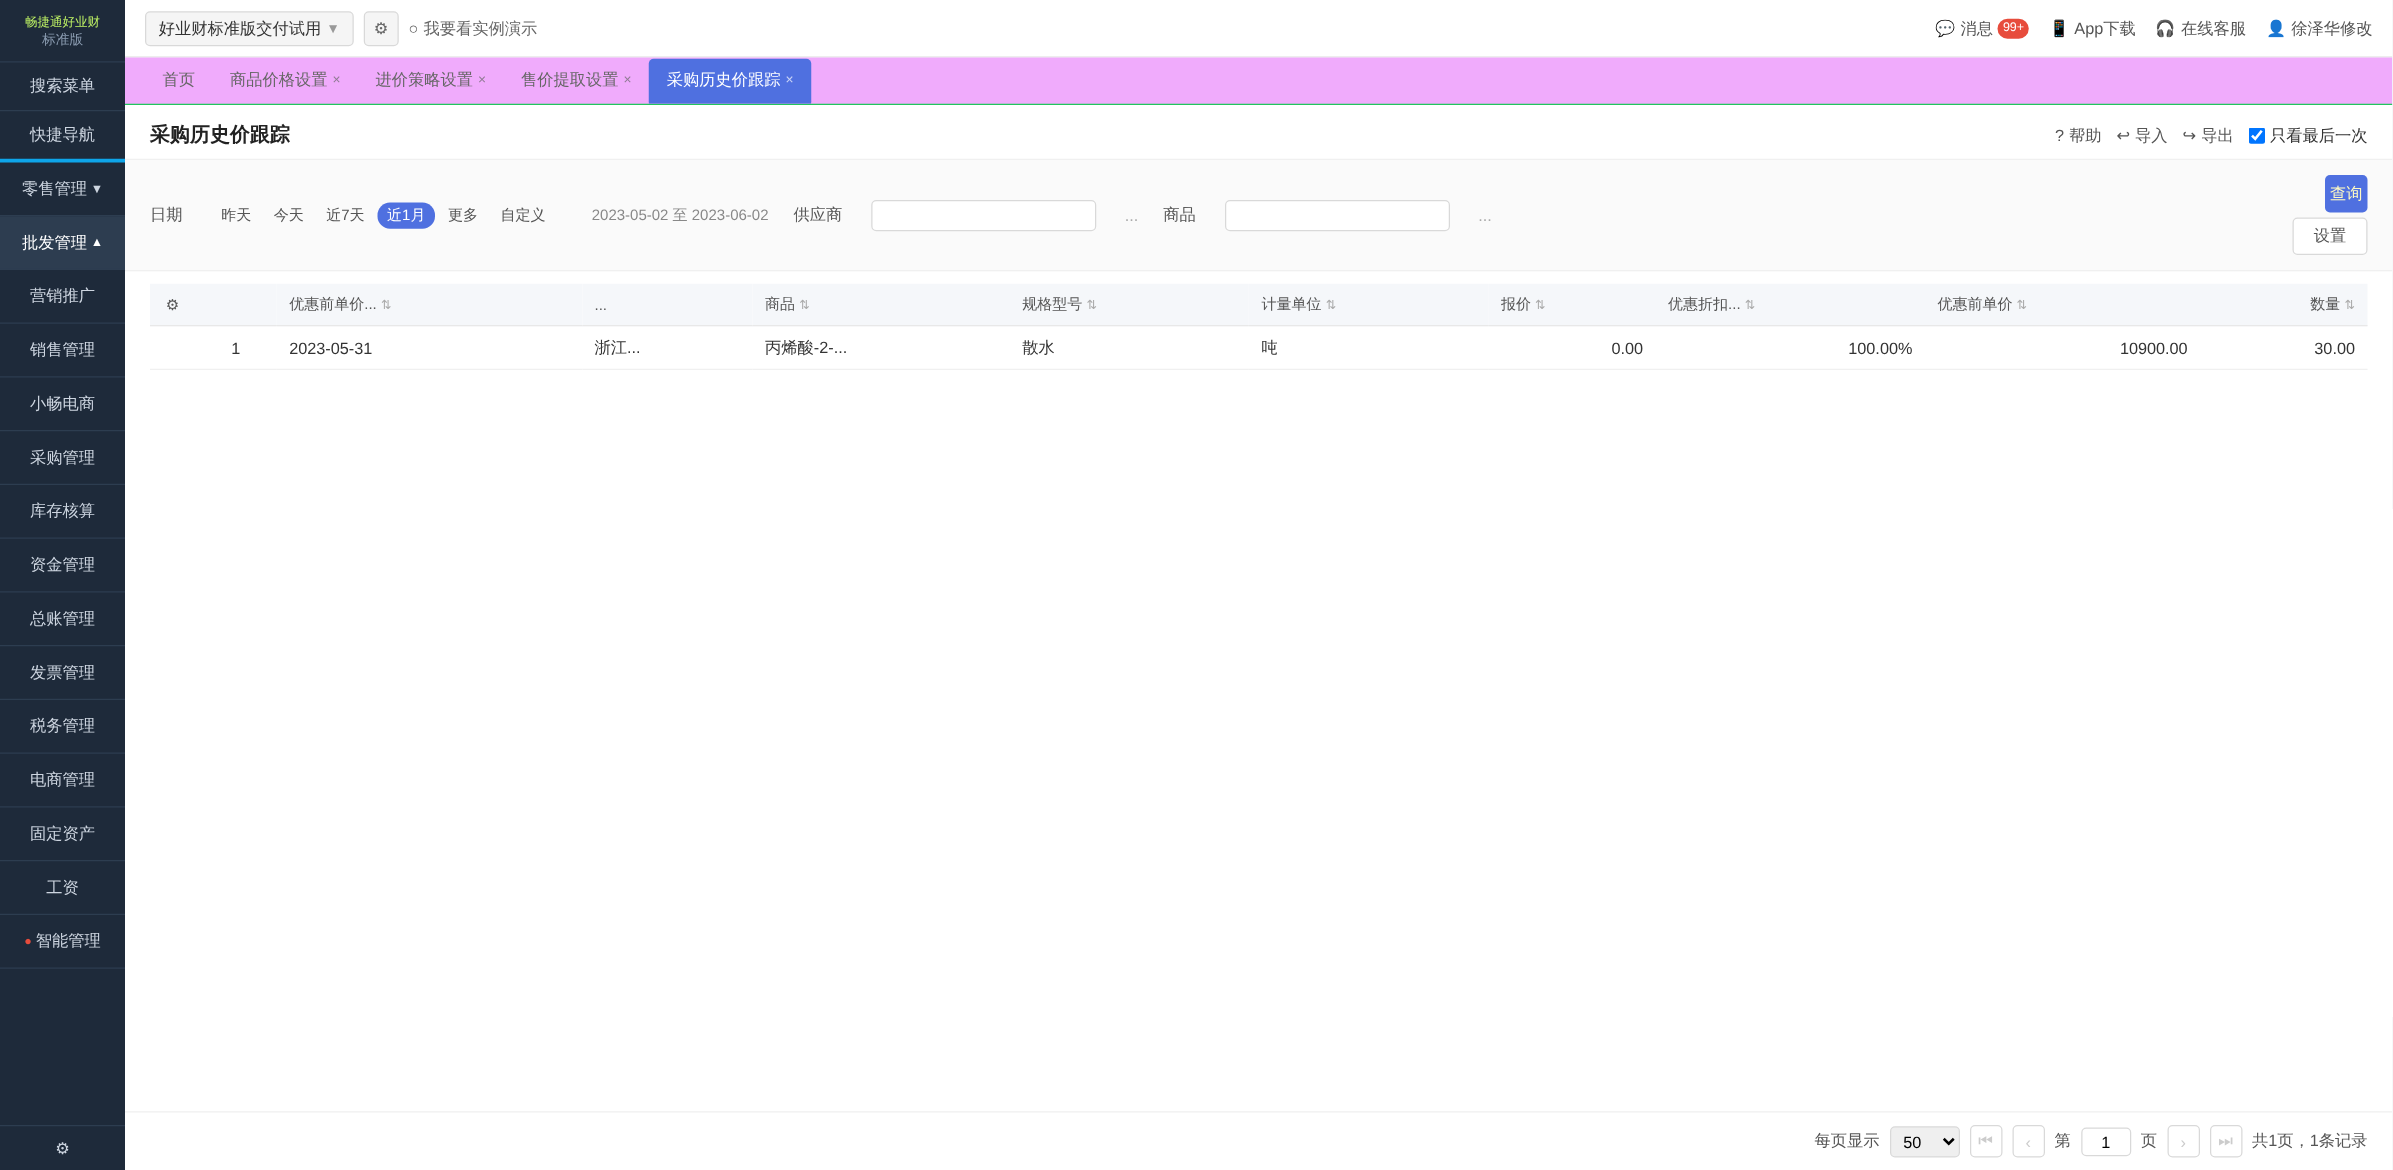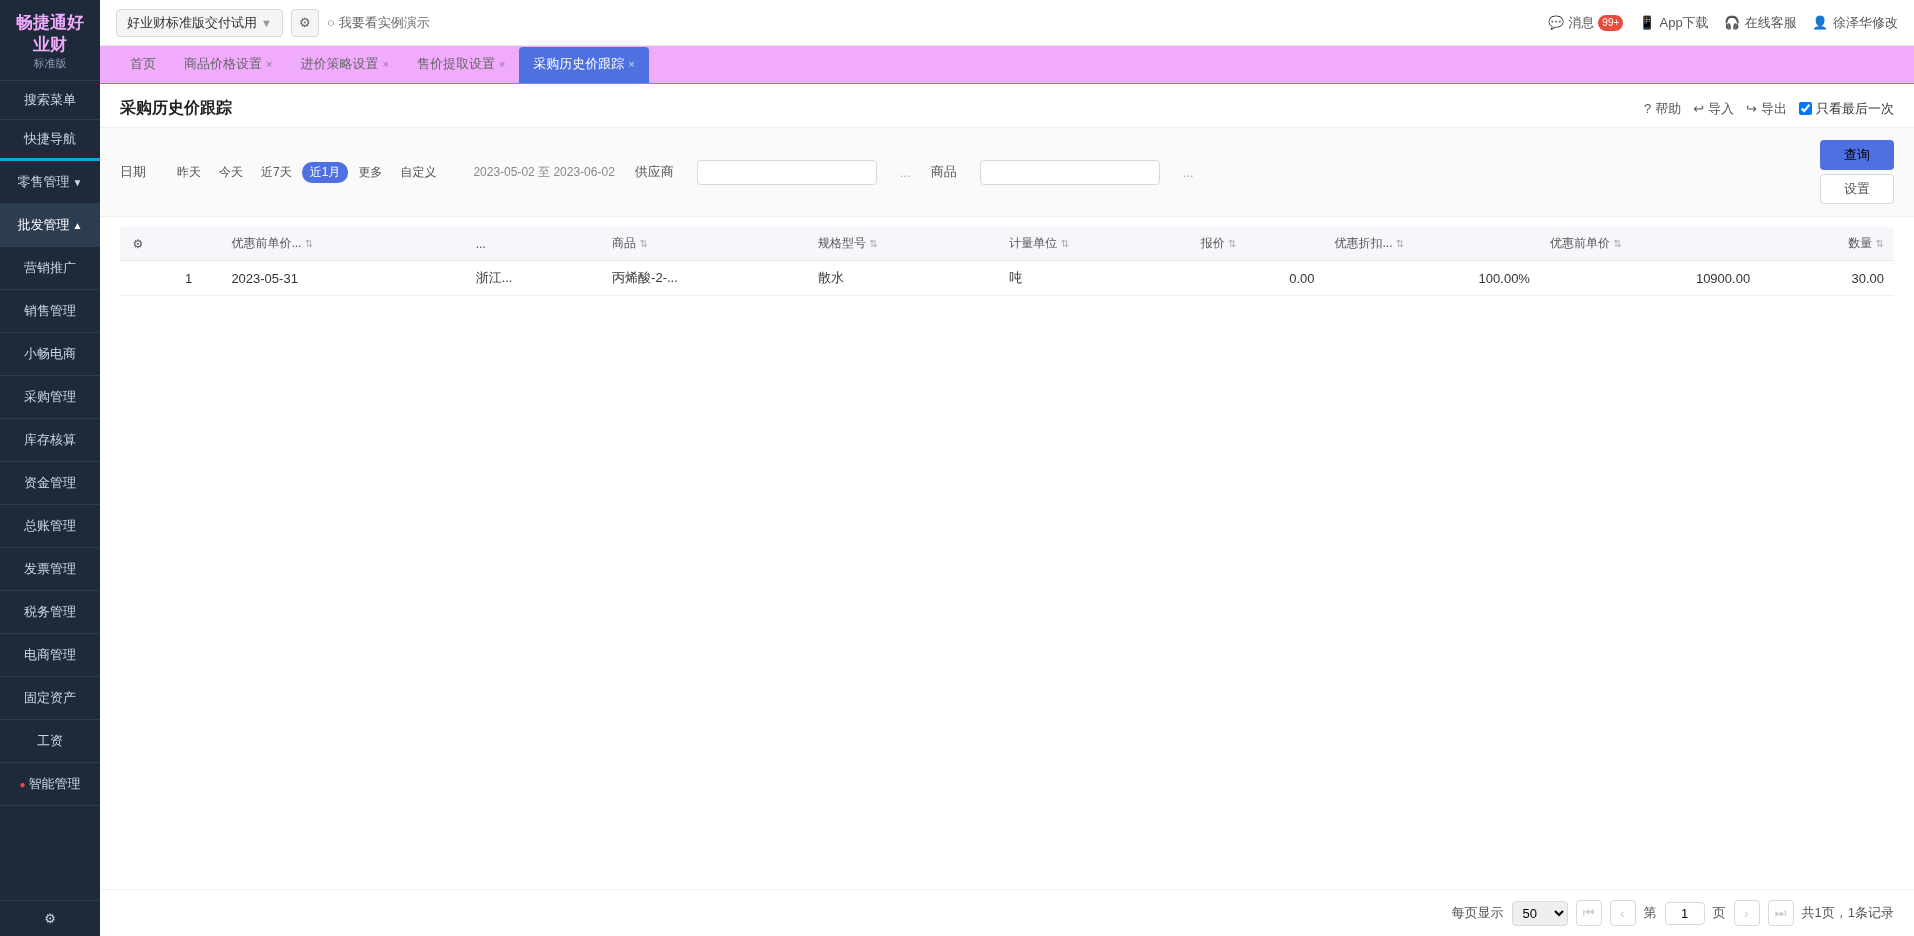--- a/index.html
+++ b/index.html
@@ -16,23 +16,23 @@
       height: 100%;
       overflow: hidden;
     }
     #sidebar .logo-area {
       padding: 12px 8px 10px 8px;
       border-bottom: 1px solid #2d3d50;
       text-align: center;
       line-height: 1.3;
     }
     #sidebar .logo-area .logo-title {
-      font-size: 17px;
-      color: #f0abfc;
-      font-weight: bold;
+      font-size: 10px;
+      color: #bef264;
+      font-weight: normal;
     }
     #sidebar .logo-area .logo-sub {
       font-size: 11px;
       color: #8a9bb0;
     }
     #sidebar .search-menu {
       padding: 10px 8px;
       text-align: center;
       font-size: 13px;
       color: #cdd5e0;
@@ -277,24 +277,24 @@
       width: 180px;
       outline: none;
     }
     .filter-dots {
       font-size: 13px;
       color: #aaa;
       cursor: pointer;
     }
     .btn-query {
       background: #4f70e0;
-      color: #000000;
+      color: #fef9c3;
       border: none;
       border-radius: 4px;
-      padding: 6px 24px;
+      padding: 6px 4px;
       font-size: 13px;
       cursor: pointer;
       margin-left: auto;
     }
     .btn-settings {
       background: #fff;
       color: #555;
       border: 1px solid #d9d9d9;
       border-radius: 4px;
       padding: 5px 16px;

